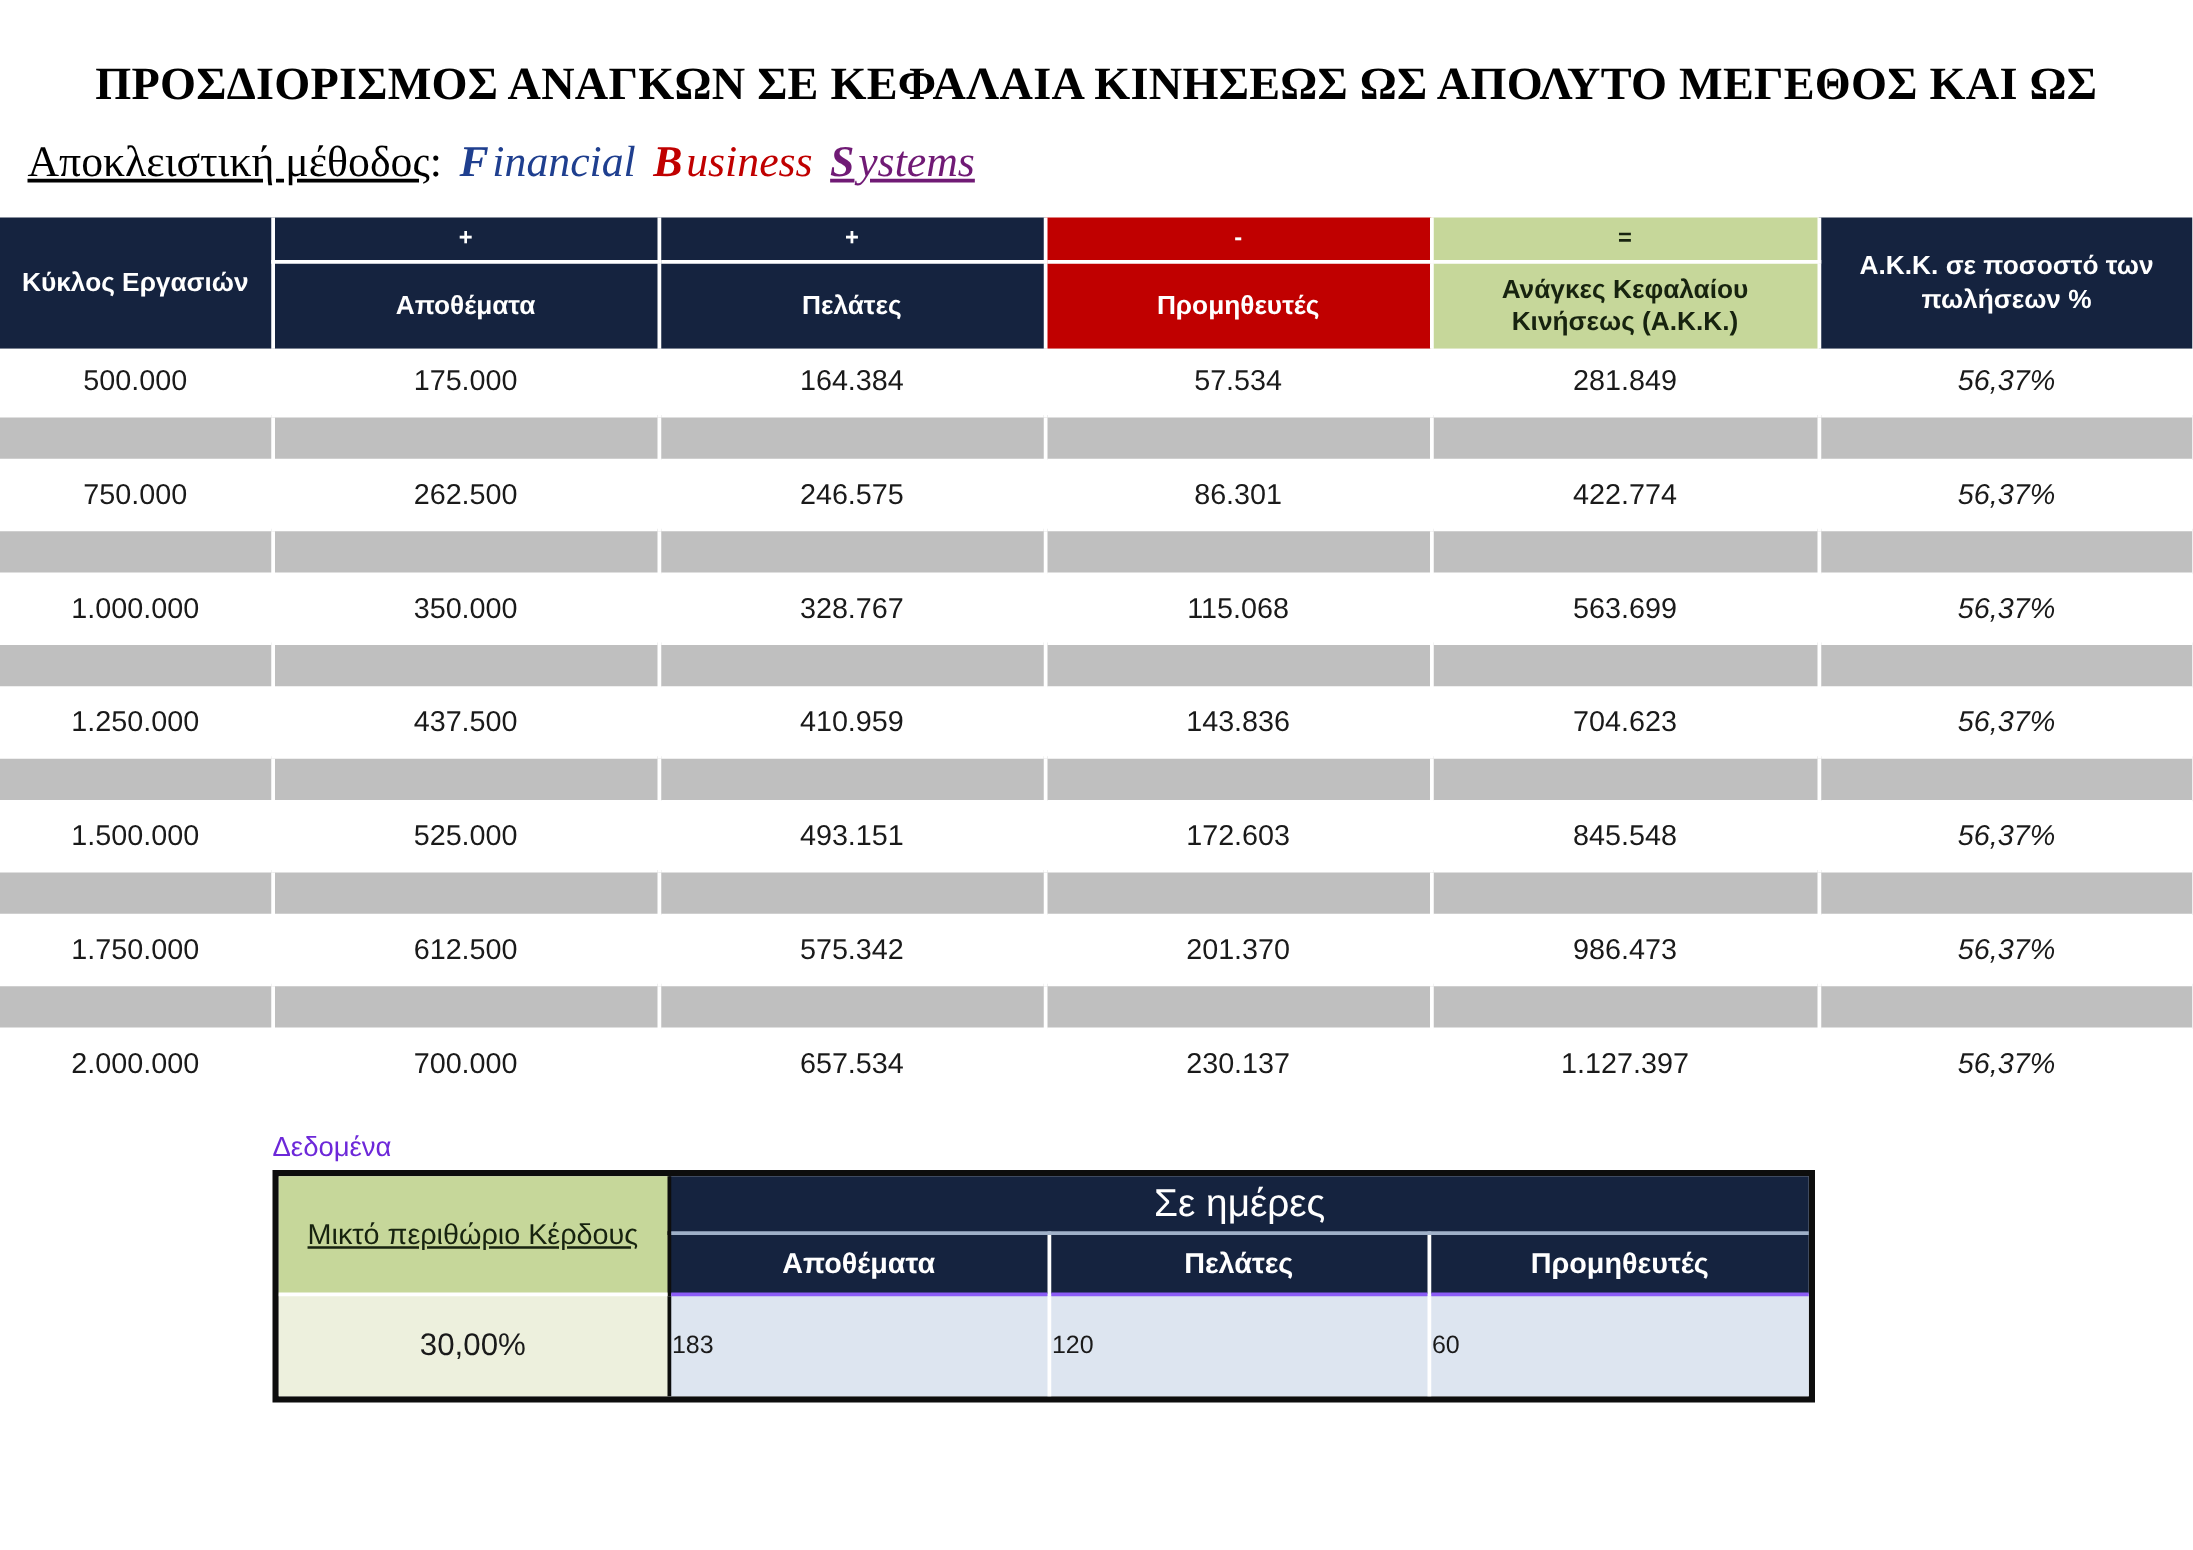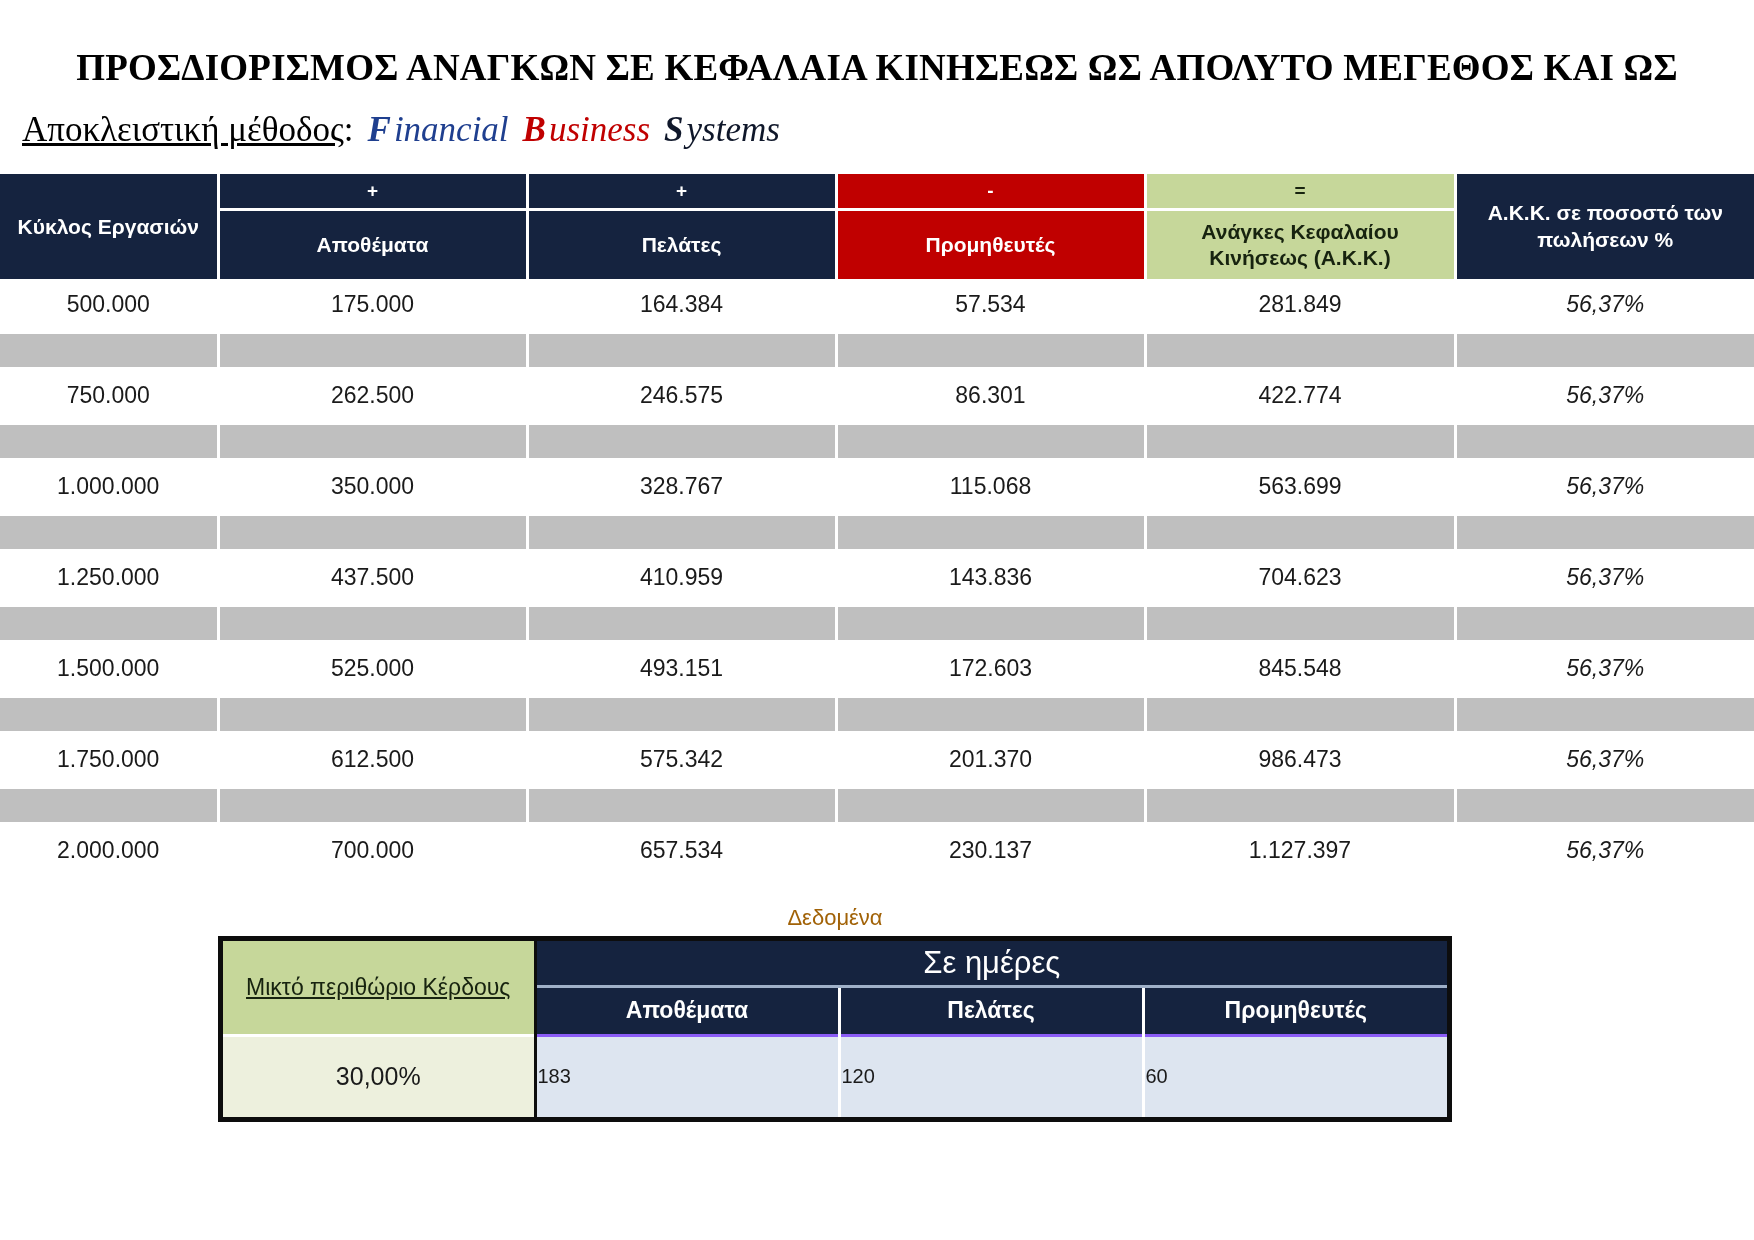--- a/index.html
+++ b/index.html
@@ -47,21 +47,21 @@
     font-style: italic;
     margin-left: 14px;
   }
   .fbs-word .cap {
     font-weight: bold;
     font-style: italic;
     padding-right: 3px;
   }
   .fbs-f { color: #1f3f8f; }
   .fbs-b { color: #c00000; }
-  .fbs-s { color: #0f172a; }
+  .fbs-s { color: #701a75; text-decoration: underline; }
 
   
   .main-table-wrap {
     margin-top: 24px;
     width: 1754px;
   }
   table.main-table {
     border-collapse: collapse;
     table-layout: fixed;
     width: 1754px;
@@ -136,22 +136,21 @@
   tr.spacer-row td:last-child { border-right: none; }
 
   
   .bottom-area {
     margin-top: 28px;
     width: 1754px;
     display: block;
   }
   .dedomena-label {
     font-size: 22px;
-    color: #a16207;
-    text-align: center;
+    color: #6d28d9;
     width: 1234px;
     margin-left: 218px;
     padding-bottom: 5px;
   }
   .bottom-table-holder {
     margin-left: 218px;
     width: 1234px;
     border: 5px solid #0d0d0d;
     box-sizing: border-box;
     background: #ffffff;

